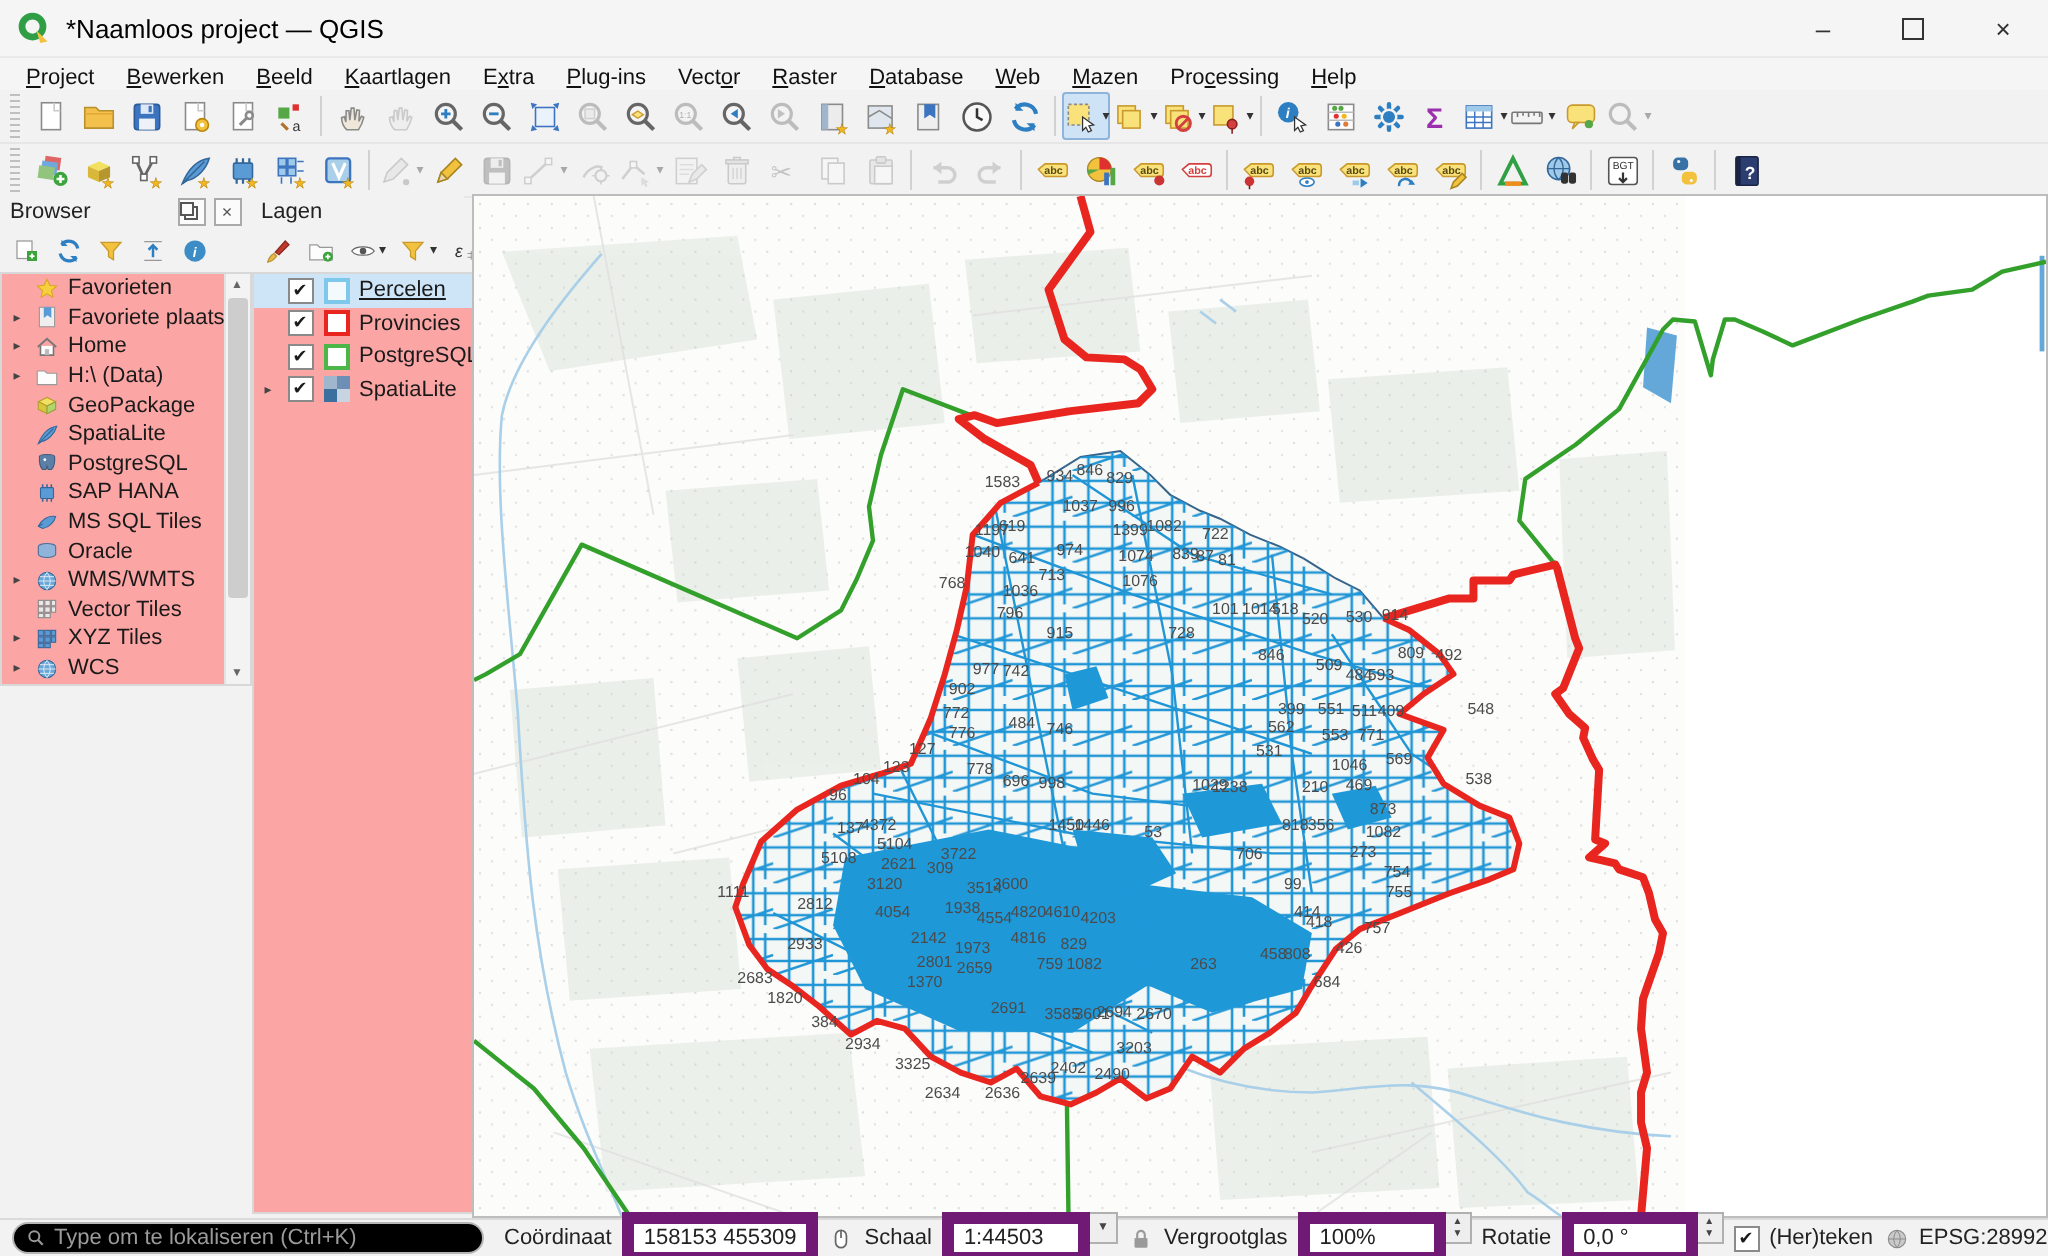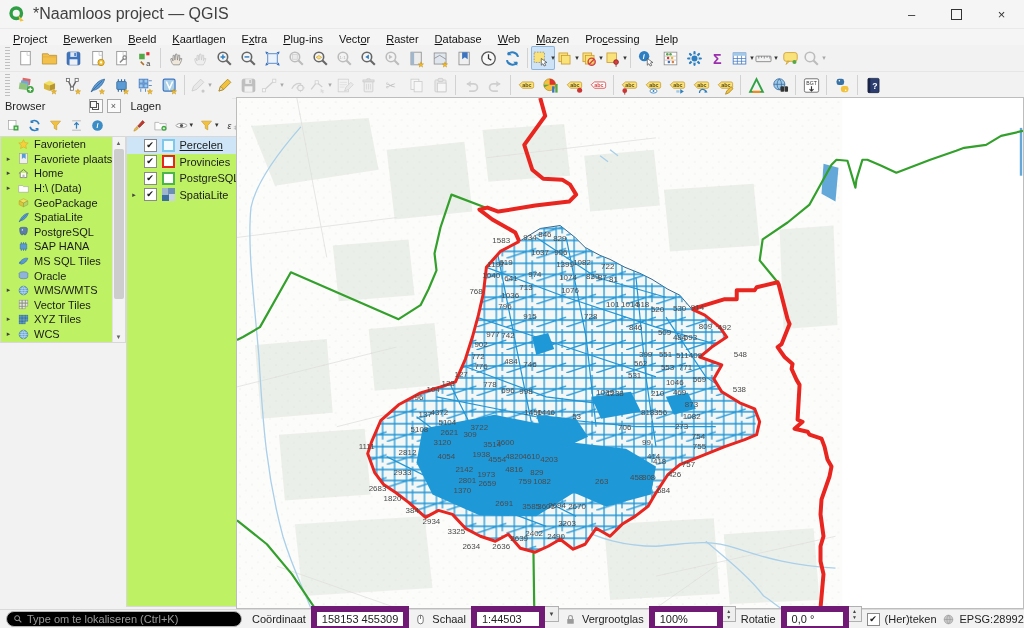--- a/index.html
+++ b/index.html
@@ -1,20 +1,20 @@
 <!DOCTYPE html>
 <html><head>
 <meta charset="utf-8">
 <style>
   html,body{margin:0;padding:0}
   body{width:1024px;height:628px;font-family:"Liberation Sans",sans-serif;font-size:11px;color:#1a1a1a;background:#f2f2f2;overflow:hidden;position:relative;-webkit-font-smoothing:antialiased}
   
   .titlebar{height:28px;display:flex;align-items:center;background:#f5f5f5;border-bottom:1px solid #e9e9e9;padding-left:8px}
   .titlebar .logo{width:18px;height:18px;margin-right:7px}
-  .titlebar .ttext{font-size:16px;color:#404040}
+  .titlebar .ttext{font-size:13px;color:#000000}
   .winbtns{margin-left:auto;display:flex;height:100%}
   .winbtn{width:45px;height:100%;display:flex;align-items:center;justify-content:center;color:#333;font-size:13px}
   .winbtn .maxbox{width:9px;height:9px;border:1px solid #333}
   
   .menubar{height:16px;display:flex;align-items:flex-end;background:#f5f5f5;padding-left:5px}
   .menu-item{padding:0 8px;font-size:11px;color:#111}
   .menu-item u{text-decoration:underline}
   
   .tbrow{height:26px;display:flex;align-items:center;background:#f2f2f2;border-bottom:1px solid #e6e6e6;padding-left:2px}
   .tbtn{height:24px;min-width:24px;display:flex;align-items:center;justify-content:center;border-radius:2px;position:relative}
@@ -30,21 +30,21 @@
   #browser-panel{height:248px}
   #layers-panel{flex:1}
   .panel-title{height:17px;display:flex;align-items:center;padding:0 5px;font-size:11px;color:#222}
   .pbtns{margin-left:auto;display:flex;gap:4px;align-items:center}
   .pbtn{width:12px;height:12px;display:flex;align-items:center;justify-content:center;font-size:9px;color:#555;border:1px solid #aaa;background:#fbfbfb}
   .pbtn .fl{width:5px;height:5px;border:1px solid #555;box-shadow:2px 2px 0 -1px #fbfbfb,2px 2px 0 0 #555;margin:-2px 2px 0 -2px}
   .panel-tools{height:22px;display:flex;align-items:center;gap:6px;padding:0 6px}
   .panel-tools .ptool{display:flex;align-items:center}
   .panel-tools svg{width:15px;height:15px}
   .panel-tools .dda{font-size:7px;color:#333;margin-left:1px}
-  .tree{flex:1;background:#bef264;border:1px solid #d8d8d8;position:relative;overflow:hidden;margin:0 0 2px 0}
+  .tree{flex:1;background:#fca5a5;border:1px solid #d8d8d8;position:relative;overflow:hidden;margin:0 0 2px 0}
   .trow{height:14.6px;display:flex;align-items:center;padding-left:3px;gap:4px}
   .trow .arrow{width:9px;font-size:7px;color:#444;text-align:center}
   .trow svg{width:13px;height:13px;flex:none}
   .trow .tlabel{white-space:nowrap}
   .vscroll{position:absolute;right:0;top:0;bottom:0;width:12px;background:#f3f3f3;border-left:1px solid #e2e2e2}
   .vscroll .sa{height:11px;display:flex;align-items:center;justify-content:center;font-size:6px;color:#666}
   .vscroll .thumb{position:absolute;left:1px;right:1px;top:12px;height:150px;background:#cdcdcd;border-radius:2px}
   .lrow{height:16.5px;display:flex;align-items:center;padding-left:3px;gap:5px}
   .lrow.sel{background:#cde5f6}
   .lrow .arrow{width:9px;font-size:7px;color:#444;text-align:center}

